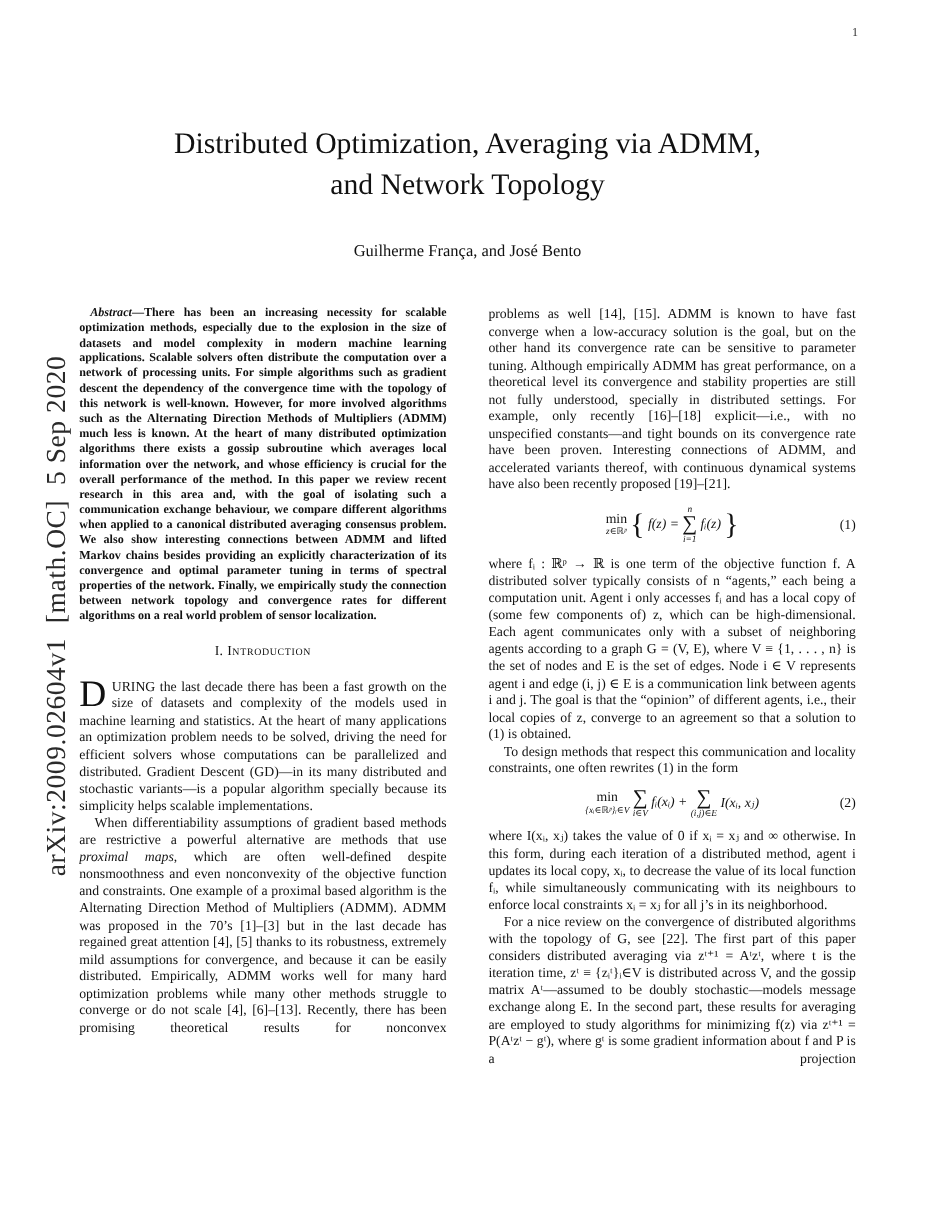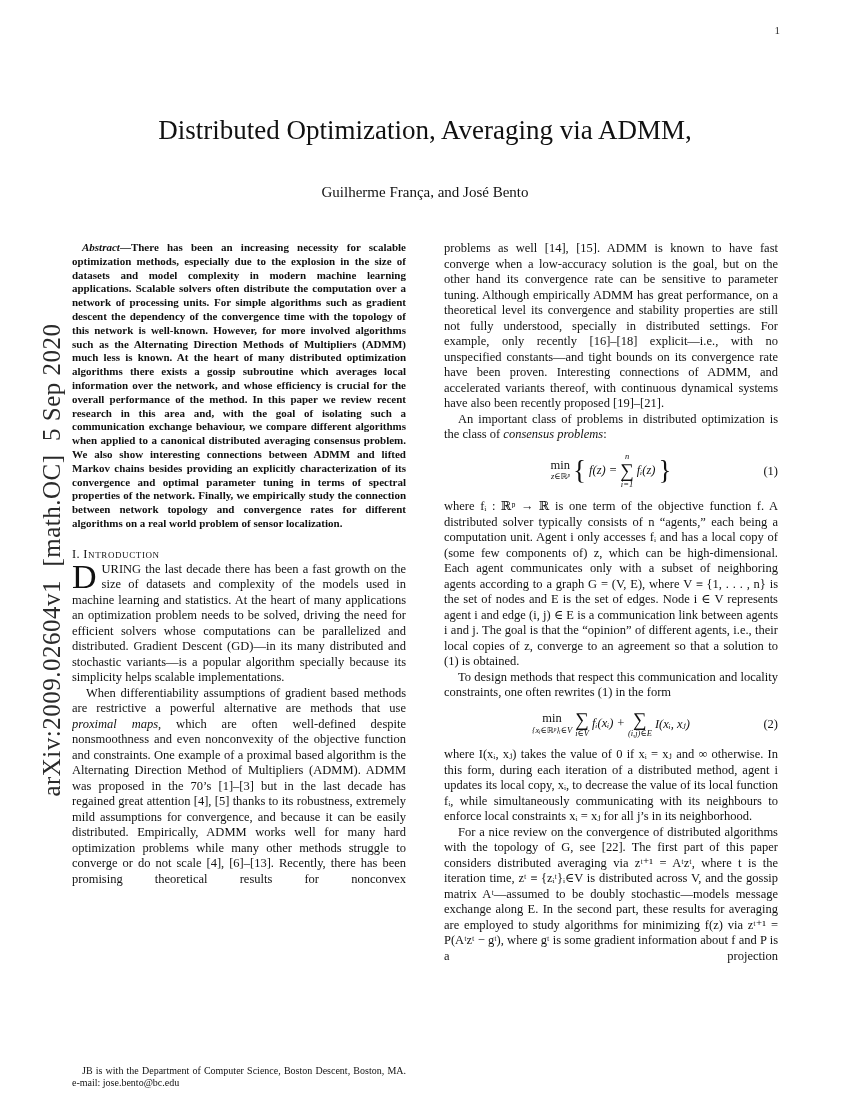--- a/index.html
+++ b/index.html
@@ -41,21 +41,21 @@
     width:340px;position:relative;overflow:hidden;
     text-align:justify;
   }
   .abstract{
     margin:0;font-size:11px;font-weight:bold;line-height:13.8px;
     text-indent:10px;
   }
   .abstract .lbl{font-style:italic;}
   .index-terms{margin-top:11px;}
   .section-heading{
-    margin:16px 0 0 0;
+    margin:16px 0 18px 0;text-align:center;
     font-size:12.5px;font-weight:normal;letter-spacing:0.3px;
   }
   .sc{font-variant:small-caps;letter-spacing:0.6px;}
   .body-p{
     margin:0;font-size:12.5px;line-height:15.5px;
   }
   .indent{text-indent:14px;}
   .cont-last{text-align-last:justify;}
   .it{font-style:italic;}
   .dropcap{
@@ -89,20 +89,21 @@
 
   <div class="page-number">1</div>
 
   <div class="watermark">arXiv:2009.02604v1  [math.OC]  5 Sep 2020</div>
 
   <div class="content">
 
     <header>
       <h1 class="title">
         <span class="title-line">Distributed Optimization, Averaging via ADMM,</span>
+        <span class="title-line">and Network Topology</span>
       </h1>
       <div class="authors">Guilherme França, and José Bento</div>
     </header>
 
     <div class="columns">
 
       <div class="col">
 
         <p class="abstract"><span class="lbl">Abstract</span><span>—There has been an increasing necessity for scalable optimization methods, especially due to the explosion in the size of datasets and model complexity in modern machine learning applications. Scalable solvers often distribute the computation over a network of processing units. For simple algorithms such as gradient descent the dependency of the convergence time with the topology of this network is well-known. However, for more involved algorithms such as the Alternating Direction Methods of Multipliers (ADMM) much less is known. At the heart of many distributed optimization algorithms there exists a gossip subroutine which averages local information over the network, and whose efficiency is crucial for the overall performance of the method. In this paper we review recent research in this area and, with the goal of isolating such a communication exchange behaviour, we compare different algorithms when applied to a canonical distributed averaging consensus problem. We also show interesting connections between ADMM and lifted Markov chains besides providing an explicitly characterization of its convergence and optimal parameter tuning in terms of spectral properties of the network. Finally, we empirically study the connection between network topology and convergence rates for different algorithms on a real world problem of sensor localization.</span></p>
 
@@ -116,21 +117,20 @@
         <div class="footnotes">
           <p>JB is with the Department of Computer Science, Boston Descent, Boston, MA. e-mail: jose.bento@bc.edu</p>
         </div>
 
       </div>
 
       <div class="col">
 
         <p class="body-p">problems as well [14], [15]. ADMM is known to have fast converge when a low-accuracy solution is the goal, but on the other hand its convergence rate can be sensitive to parameter tuning. Although empirically ADMM has great performance, on a theoretical level its convergence and stability properties are still not fully understood, specially in distributed settings. For example, only recently [16]–[18] explicit—i.e., with no unspecified constants—and tight bounds on its convergence rate have been proven. Interesting connections of ADMM, and accelerated variants thereof, with continuous dynamical systems have also been recently proposed [19]–[21].</p>
 
-        <p class="body-p indent"><span>An important class of problems in distributed optimization is the class of </span><span class="it">consensus problems</span><span>:</span></p>
 
         <div class="equation">
           <div class="eq-body">
             <span class="minstack">
               <span class="op">min</span>
               <span class="limit">z∈ℝᵖ</span>
             </span>
             <span class="brace">{</span>
             <span class="math-it">f(z) =</span>
             <span class="sumstack">

